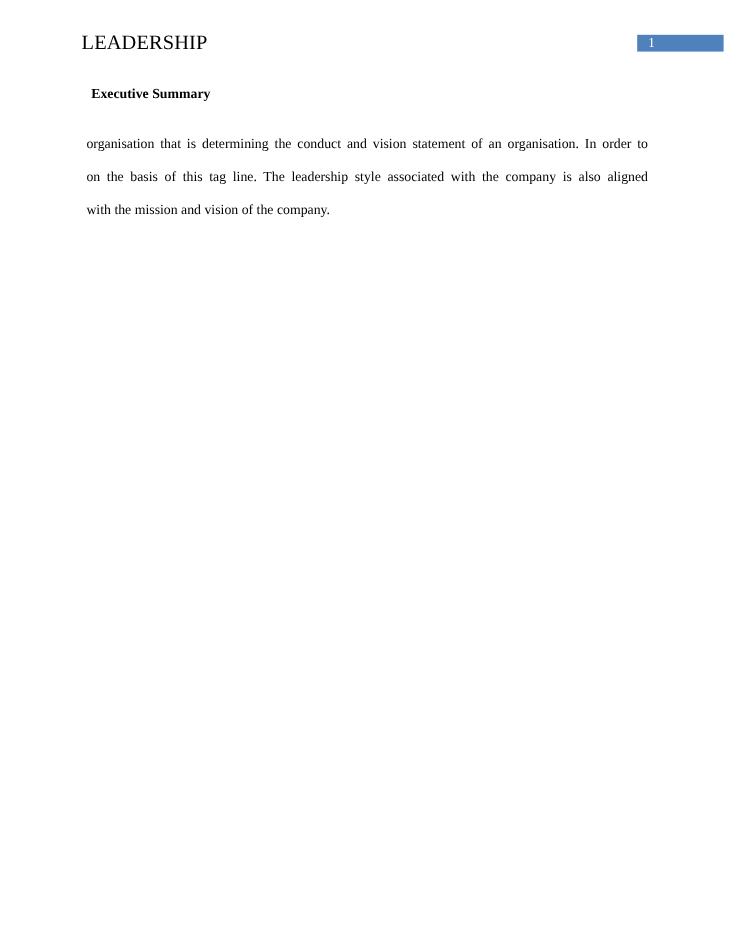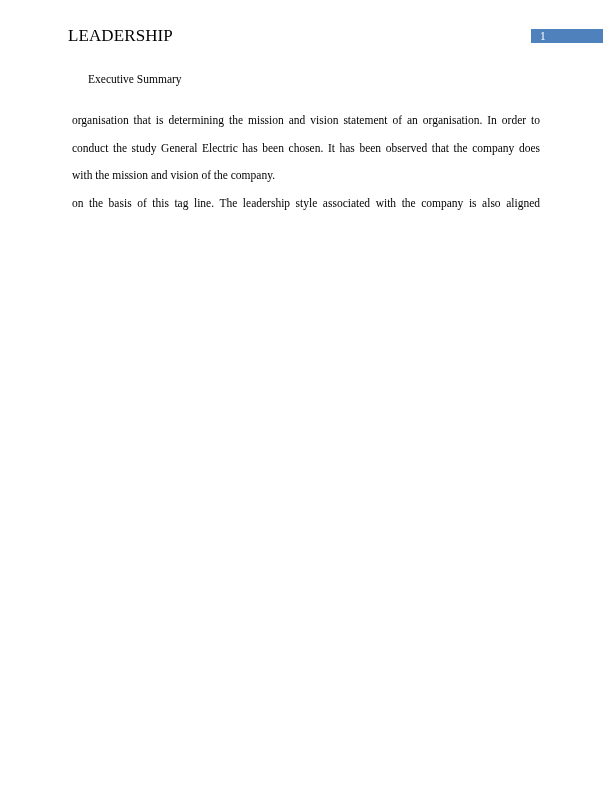--- a/index.html
+++ b/index.html
@@ -34,25 +34,25 @@
     .page-number {
       position: absolute;
       left: 9px;
       top: 0;
       font-size: 11.5px;
       line-height: 14px;
       color: #ffffff;
     }
     .section-heading {
       position: absolute;
-      left: 88px;
+      left: 76px;
       top: 71px;
       font-size: 11.5px;
       line-height: 16px;
-      font-weight: normal;
+      font-weight: bold;
       margin: 0;
       text-align: center;
     }
     .body-paragraph {
       position: absolute;
       left: 72px;
       top: 107px;
       width: 468px;
       font-size: 11.5px;
       line-height: 27.5px;
@@ -76,17 +76,16 @@
 <div>
   <div class="header-title">LEADERSHIP</div>
   <div class="page-number-bar">
     <span class="page-number">1</span>
   </div>
 </div>
 
 <h2 class="section-heading">Executive Summary</h2>
 
 <div class="body-paragraph">
-  <span class="body-line">organisation that is determining the mission and vision statement of an organisation. In order to</span>
-  <span class="body-line">conduct the study General Electric has been chosen. It has been observed that the company does</span>
+  <span class="body-line">organisation that is determining the conduct and vision statement of an organisation. In order to</span>
+  <span class="body-line">on the basis of this tag line. The leadership style associated with the company is also aligned</span>
   <span class="body-line last">with the mission and vision of the company.</span>
-  <span class="body-line">on the basis of this tag line. The leadership style associated with the company is also aligned</span>
 </div>
 
 </body></html>

